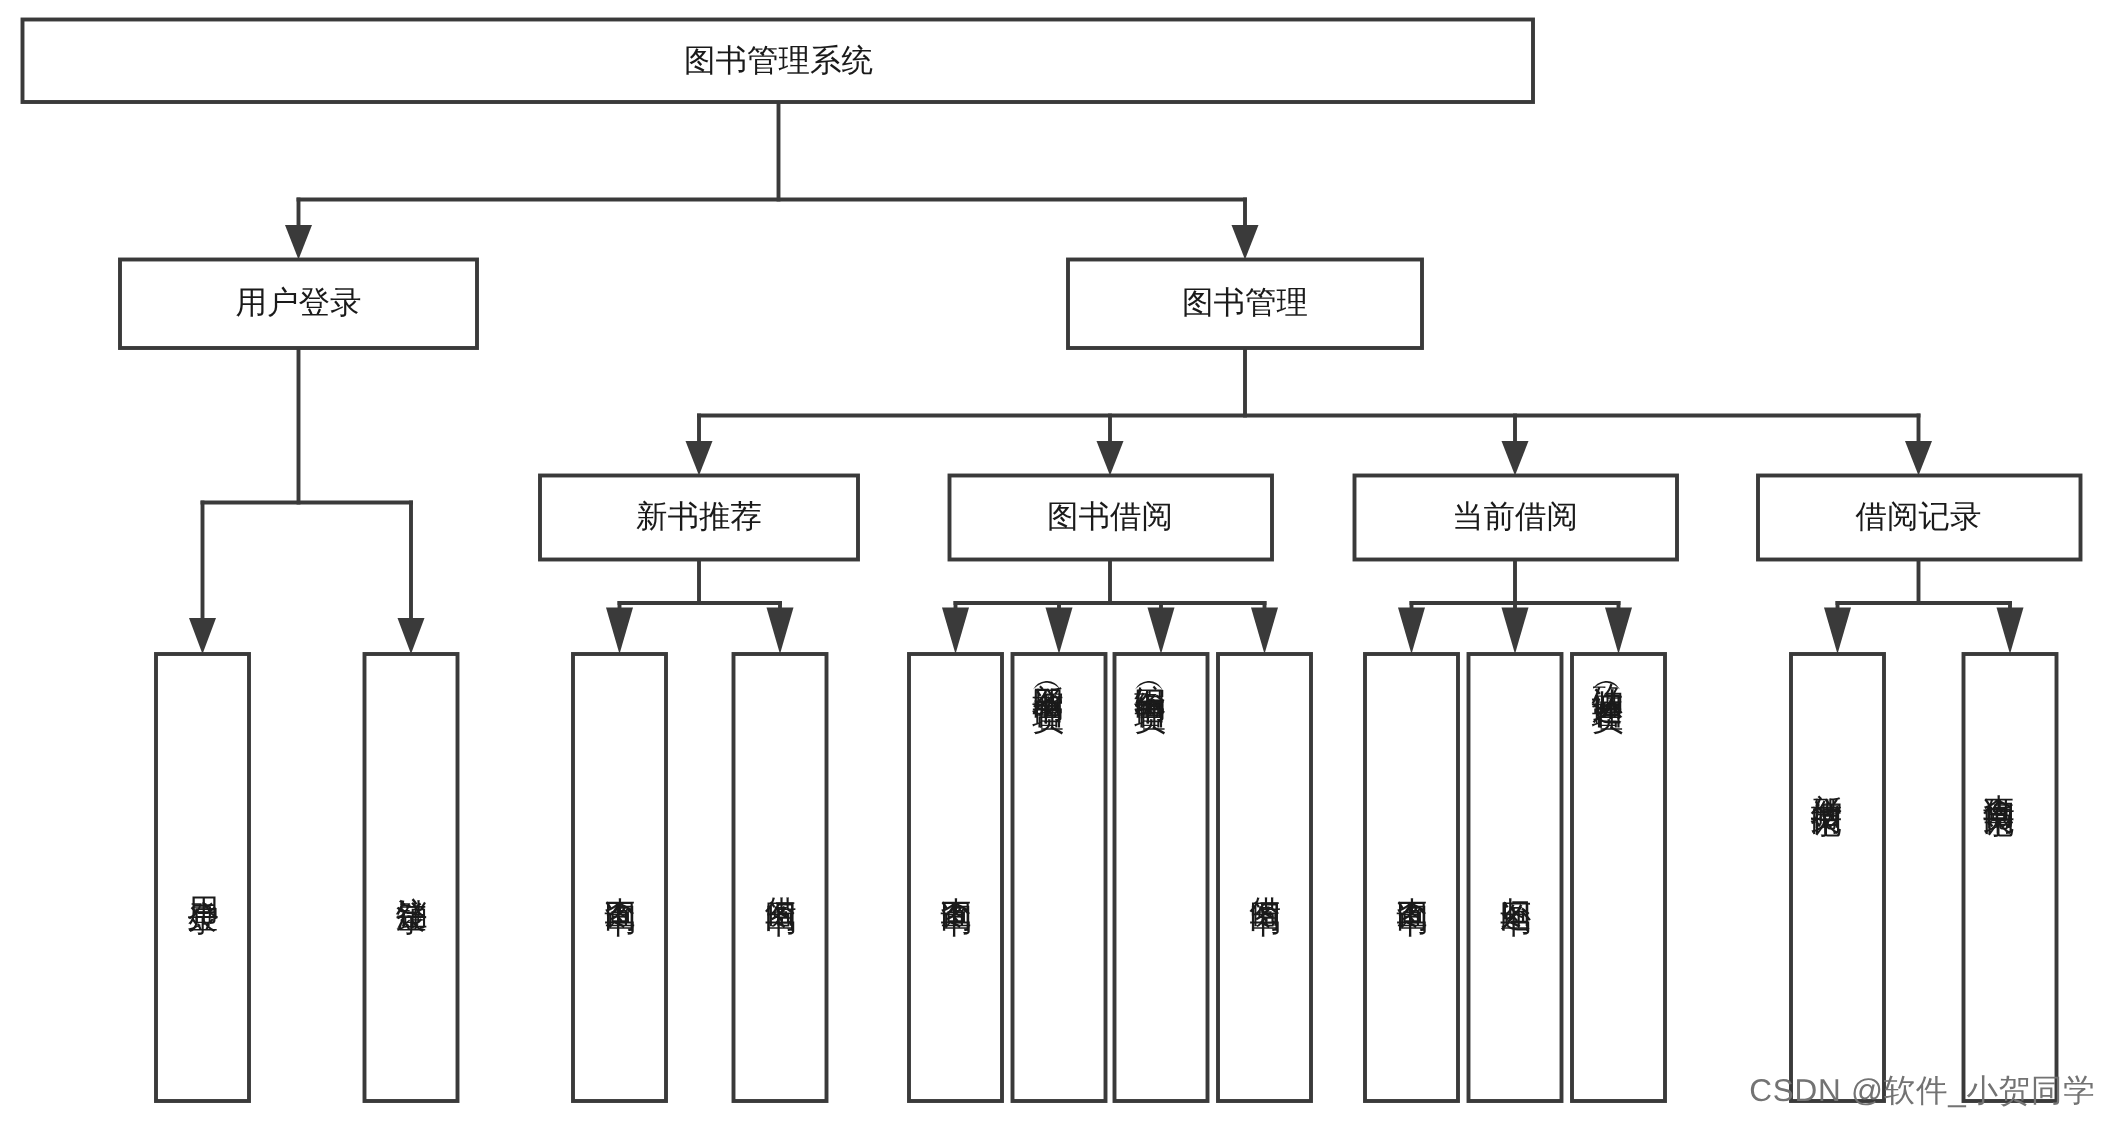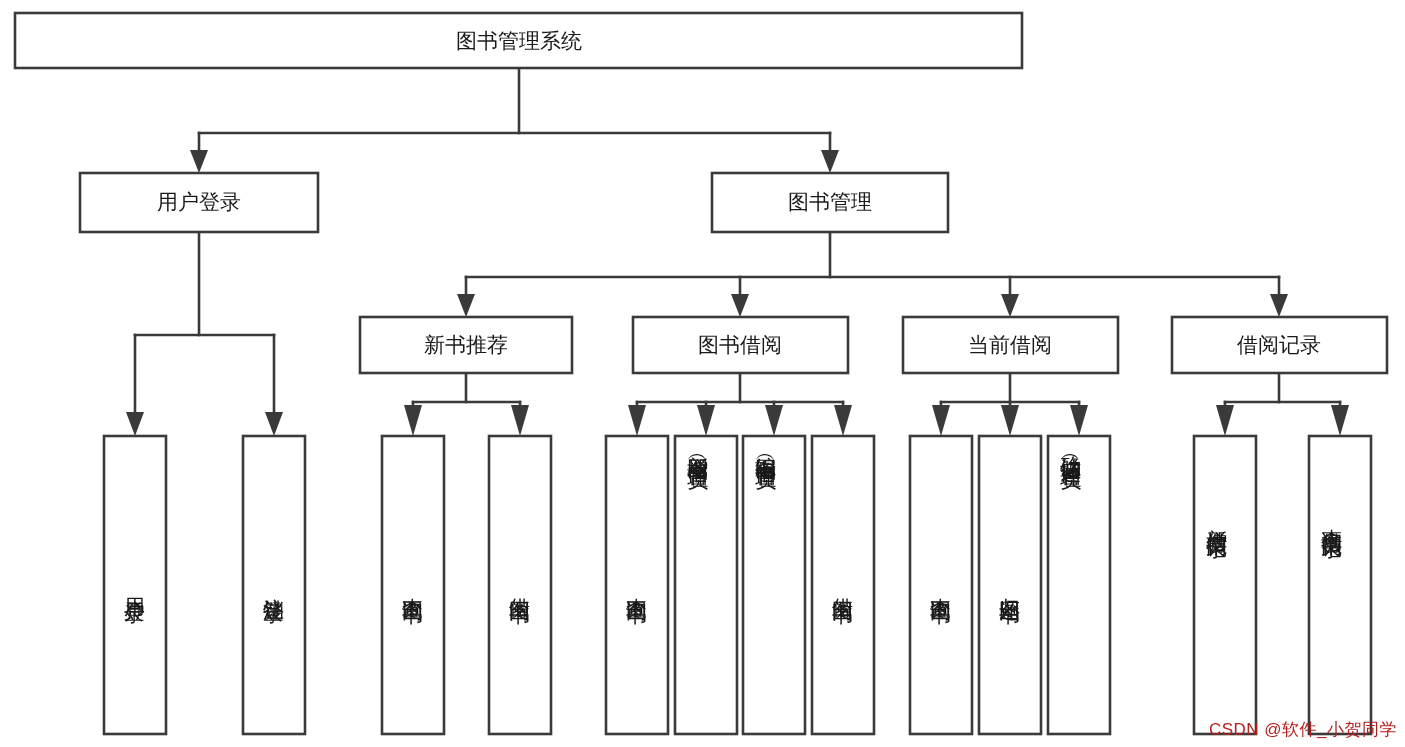--- a/index.html
+++ b/index.html
@@ -55,22 +55,22 @@
     writing-mode: vertical-rl;
     text-orientation: upright;
     text-anchor: middle;
     letter-spacing: 2px;
   }
   .watermark {
     position: absolute;
     right: 8px;
     bottom: 6px;
     font-family: "Liberation Sans", "DejaVu Sans", sans-serif;
-    font-size: 17px;
-    color: #b91c1c;
+    font-size: 21px;
+    color: #737373;
     letter-spacing: 0.5px;
     white-space: nowrap;
     pointer-events: none;
   }
 </style>
 </head>
 <body>
 
 <div id="diagram-root">
 

